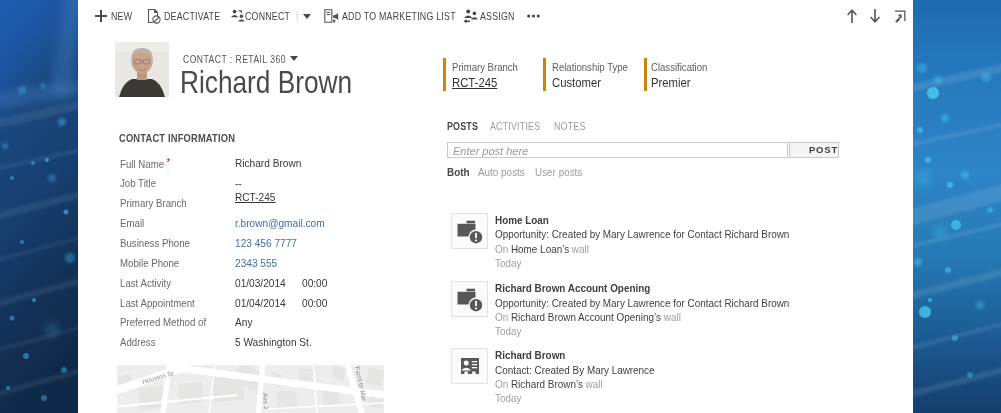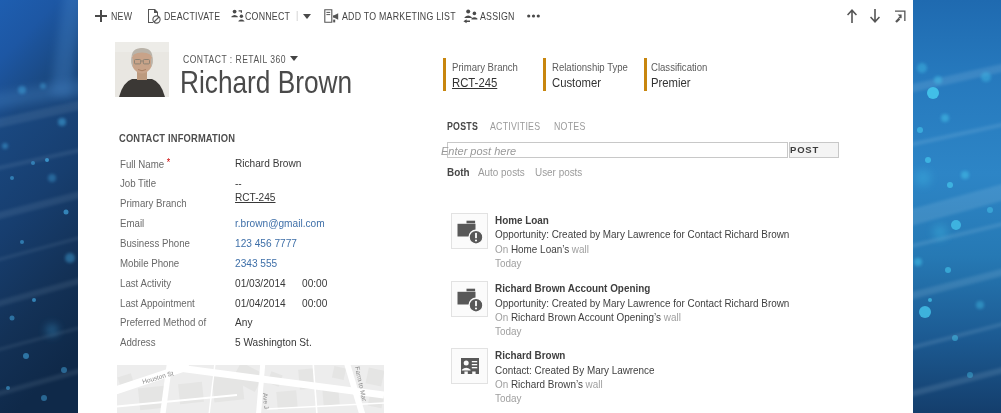--- a/index.html
+++ b/index.html
@@ -269,22 +269,22 @@
   <text x="26" y="19" font-size="6.5" fill="#8a8a8a" transform="rotate(-16 26 19)">Houston St</text>
   <text x="146" y="28" font-size="6.5" fill="#8a8a8a" transform="rotate(86 146 28)">Ave J</text>
   <text x="238" y="2" font-size="6.5" fill="#8a8a8a" transform="rotate(78 238 2)">Farm to Mar</text>
 </svg>
 
 <div class="abs" style="left:447px;top:120px;font-size:11px;font-weight:bold;color:#474747;letter-spacing:0.3px;transform:scaleX(0.8);transform-origin:0 0">POSTS</div>
 <div class="abs" style="left:490px;top:120px;font-size:11px;color:#9b9b9b;letter-spacing:0.3px;transform:scaleX(0.8);transform-origin:0 0">ACTIVITIES</div>
 <div class="abs" style="left:554px;top:120px;font-size:11px;color:#9b9b9b;letter-spacing:0.3px;transform:scaleX(0.8);transform-origin:0 0">NOTES</div>
 
 <div class="abs" style="left:447px;top:142px;width:341px;height:16px;border:1px solid #c8c8c8;background:#fff"></div>
-<div class="abs" style="left:441px;top:145px;font-size:11px;font-style:italic;color:#999">Enter post here</div>
-<div class="abs" style="left:789px;top:142px;width:50px;height:16px;border:1px solid #c8c8c8;background:#f4f4f4;text-align:left;font-size:9.5px;font-weight:bold;color:#3c3c3c;letter-spacing:0.8px;line-height:14.5px">POST</div>
+<div class="abs" style="left:453px;top:145px;font-size:11px;font-style:italic;color:#999">Enter post here</div>
+<div class="abs" style="left:789px;top:142px;width:50px;height:16px;border:1px solid #c8c8c8;background:#f4f4f4;text-align:right;font-size:9.5px;font-weight:bold;color:#3c3c3c;letter-spacing:0.8px;line-height:14.5px">POST</div>
 
 <div class="abs" style="left:447px;top:166px;font-size:11px;font-weight:bold;color:#474747;transform:scaleX(0.9);transform-origin:0 0">Both</div>
 <div class="abs" style="left:478px;top:166px;font-size:11px;color:#9b9b9b;transform:scaleX(0.9);transform-origin:0 0">Auto posts</div>
 <div class="abs" style="left:535px;top:166px;font-size:11px;color:#9b9b9b;transform:scaleX(0.9);transform-origin:0 0">User posts</div>
 
 <div class="ibox" style="left:451px;top:213px"></div>
 <svg class="abs" style="left:456px;top:218px" width="28" height="28" viewBox="0 0 28 28">
   <rect x="1.5" y="5.8" width="18" height="12.7" fill="#585858"></rect>
   <rect x="10.5" y="2.7" width="8.6" height="2.6" fill="#585858"></rect>
   <circle cx="20" cy="19.2" r="6.9" fill="#585858" stroke="#fbfbfb" stroke-width="1.4"></circle>

